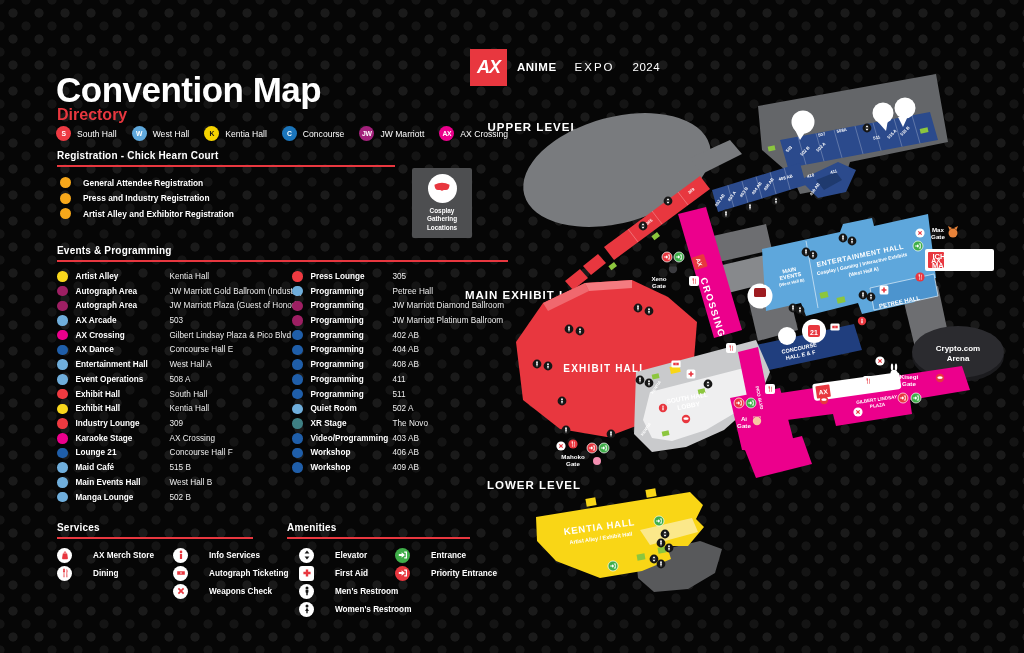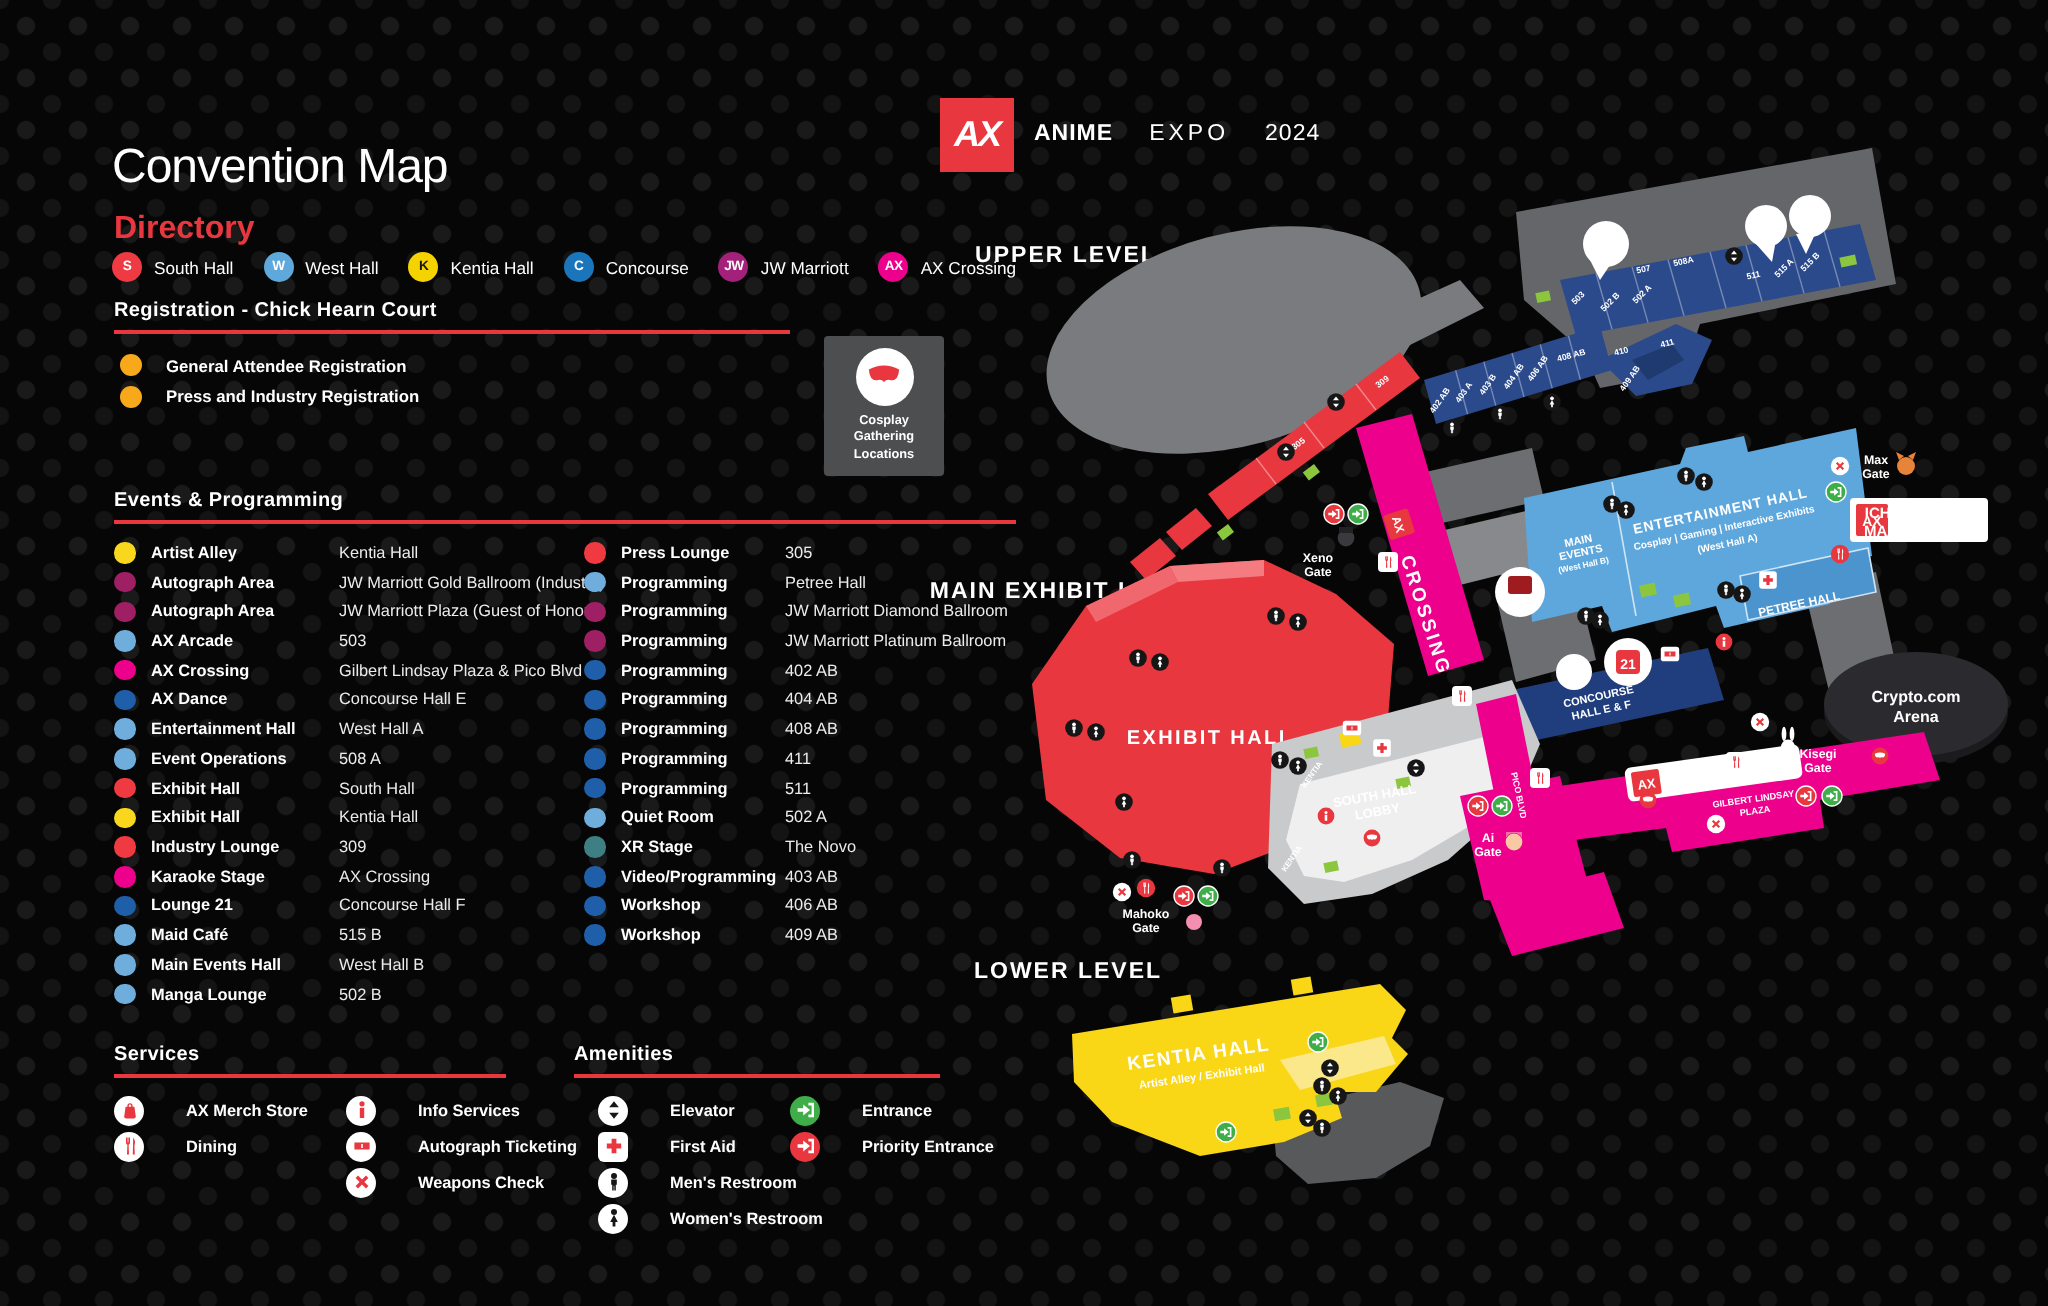--- a/index.html
+++ b/index.html
@@ -8,21 +8,21 @@
   .dots{position:absolute;inset:0;
     background-image:radial-gradient(#1a1a1a 4.2px,transparent 4.9px),
                      radial-gradient(#141414 4.2px,transparent 4.9px);
     background-size:26px 26px;background-position:0 0,13px 13px;}
   
   .ax-logo{position:absolute;left:470px;top:49px;width:37px;height:37px;background:#E8373F;
     display:flex;align-items:center;justify-content:center;font-weight:800;font-style:italic;
     font-size:18px;letter-spacing:-1px}
   .brand{position:absolute;left:517px;top:61px;font-size:11.5px;letter-spacing:.5px;display:flex;gap:18px;align-items:baseline}
   .brand .b1{font-weight:800}.brand .b2{font-weight:300;letter-spacing:2px}.brand .b3{font-weight:400}
-  .title{position:absolute;left:56px;top:70px;font-size:24px;font-weight:400;letter-spacing:-.5px}
+  .title{position:absolute;left:56px;top:70px;font-size:35px;font-weight:700;letter-spacing:-.5px}
   .subtitle{position:absolute;left:57px;top:106px;font-size:16px;font-weight:800;color:#E8373F}
   
   .legend{position:absolute;left:56px;top:126px;display:flex;gap:15px;align-items:center}
   .leg-item{display:flex;gap:6px;align-items:center}
   .leg-badge{width:15px;height:15px;border-radius:50%;display:flex;align-items:center;justify-content:center;
     font-size:6.8px;font-weight:800;letter-spacing:-.3px}
   .leg-label{font-size:8.6px;color:#fff}
   
   .section{position:absolute}
   .sec-h{font-size:10px;font-weight:800;letter-spacing:.2px;margin:0 0 4px 0}
@@ -200,20 +200,24 @@
   <div style="margin-top:8px">
 
   <div class="reg-item">
       <span class="reg-dot" style="background:#F7A81B"></span>
       <span class="it-label">General Attendee Registration</span>
     </div>
       <div class="reg-item">
       <span class="reg-dot" style="background:#F7A81B"></span>
       <span class="it-label">Press and Industry Registration</span>
     </div>
+      <div class="reg-item">
+      <span class="reg-dot" style="background:#F7A81B"></span>
+      <span class="it-label">Artist Alley and Exhibitor Registration</span>
+    </div>
     </div>
 </div>
 
 <div class="cos-box">
   <div class="cos-circle">
     <svg width="18" height="18" viewBox="0 0 10 10">
         <use href="#ic-mask" class="cr"></use>
       </svg>
   </div>
   <div class="cos-lines">

